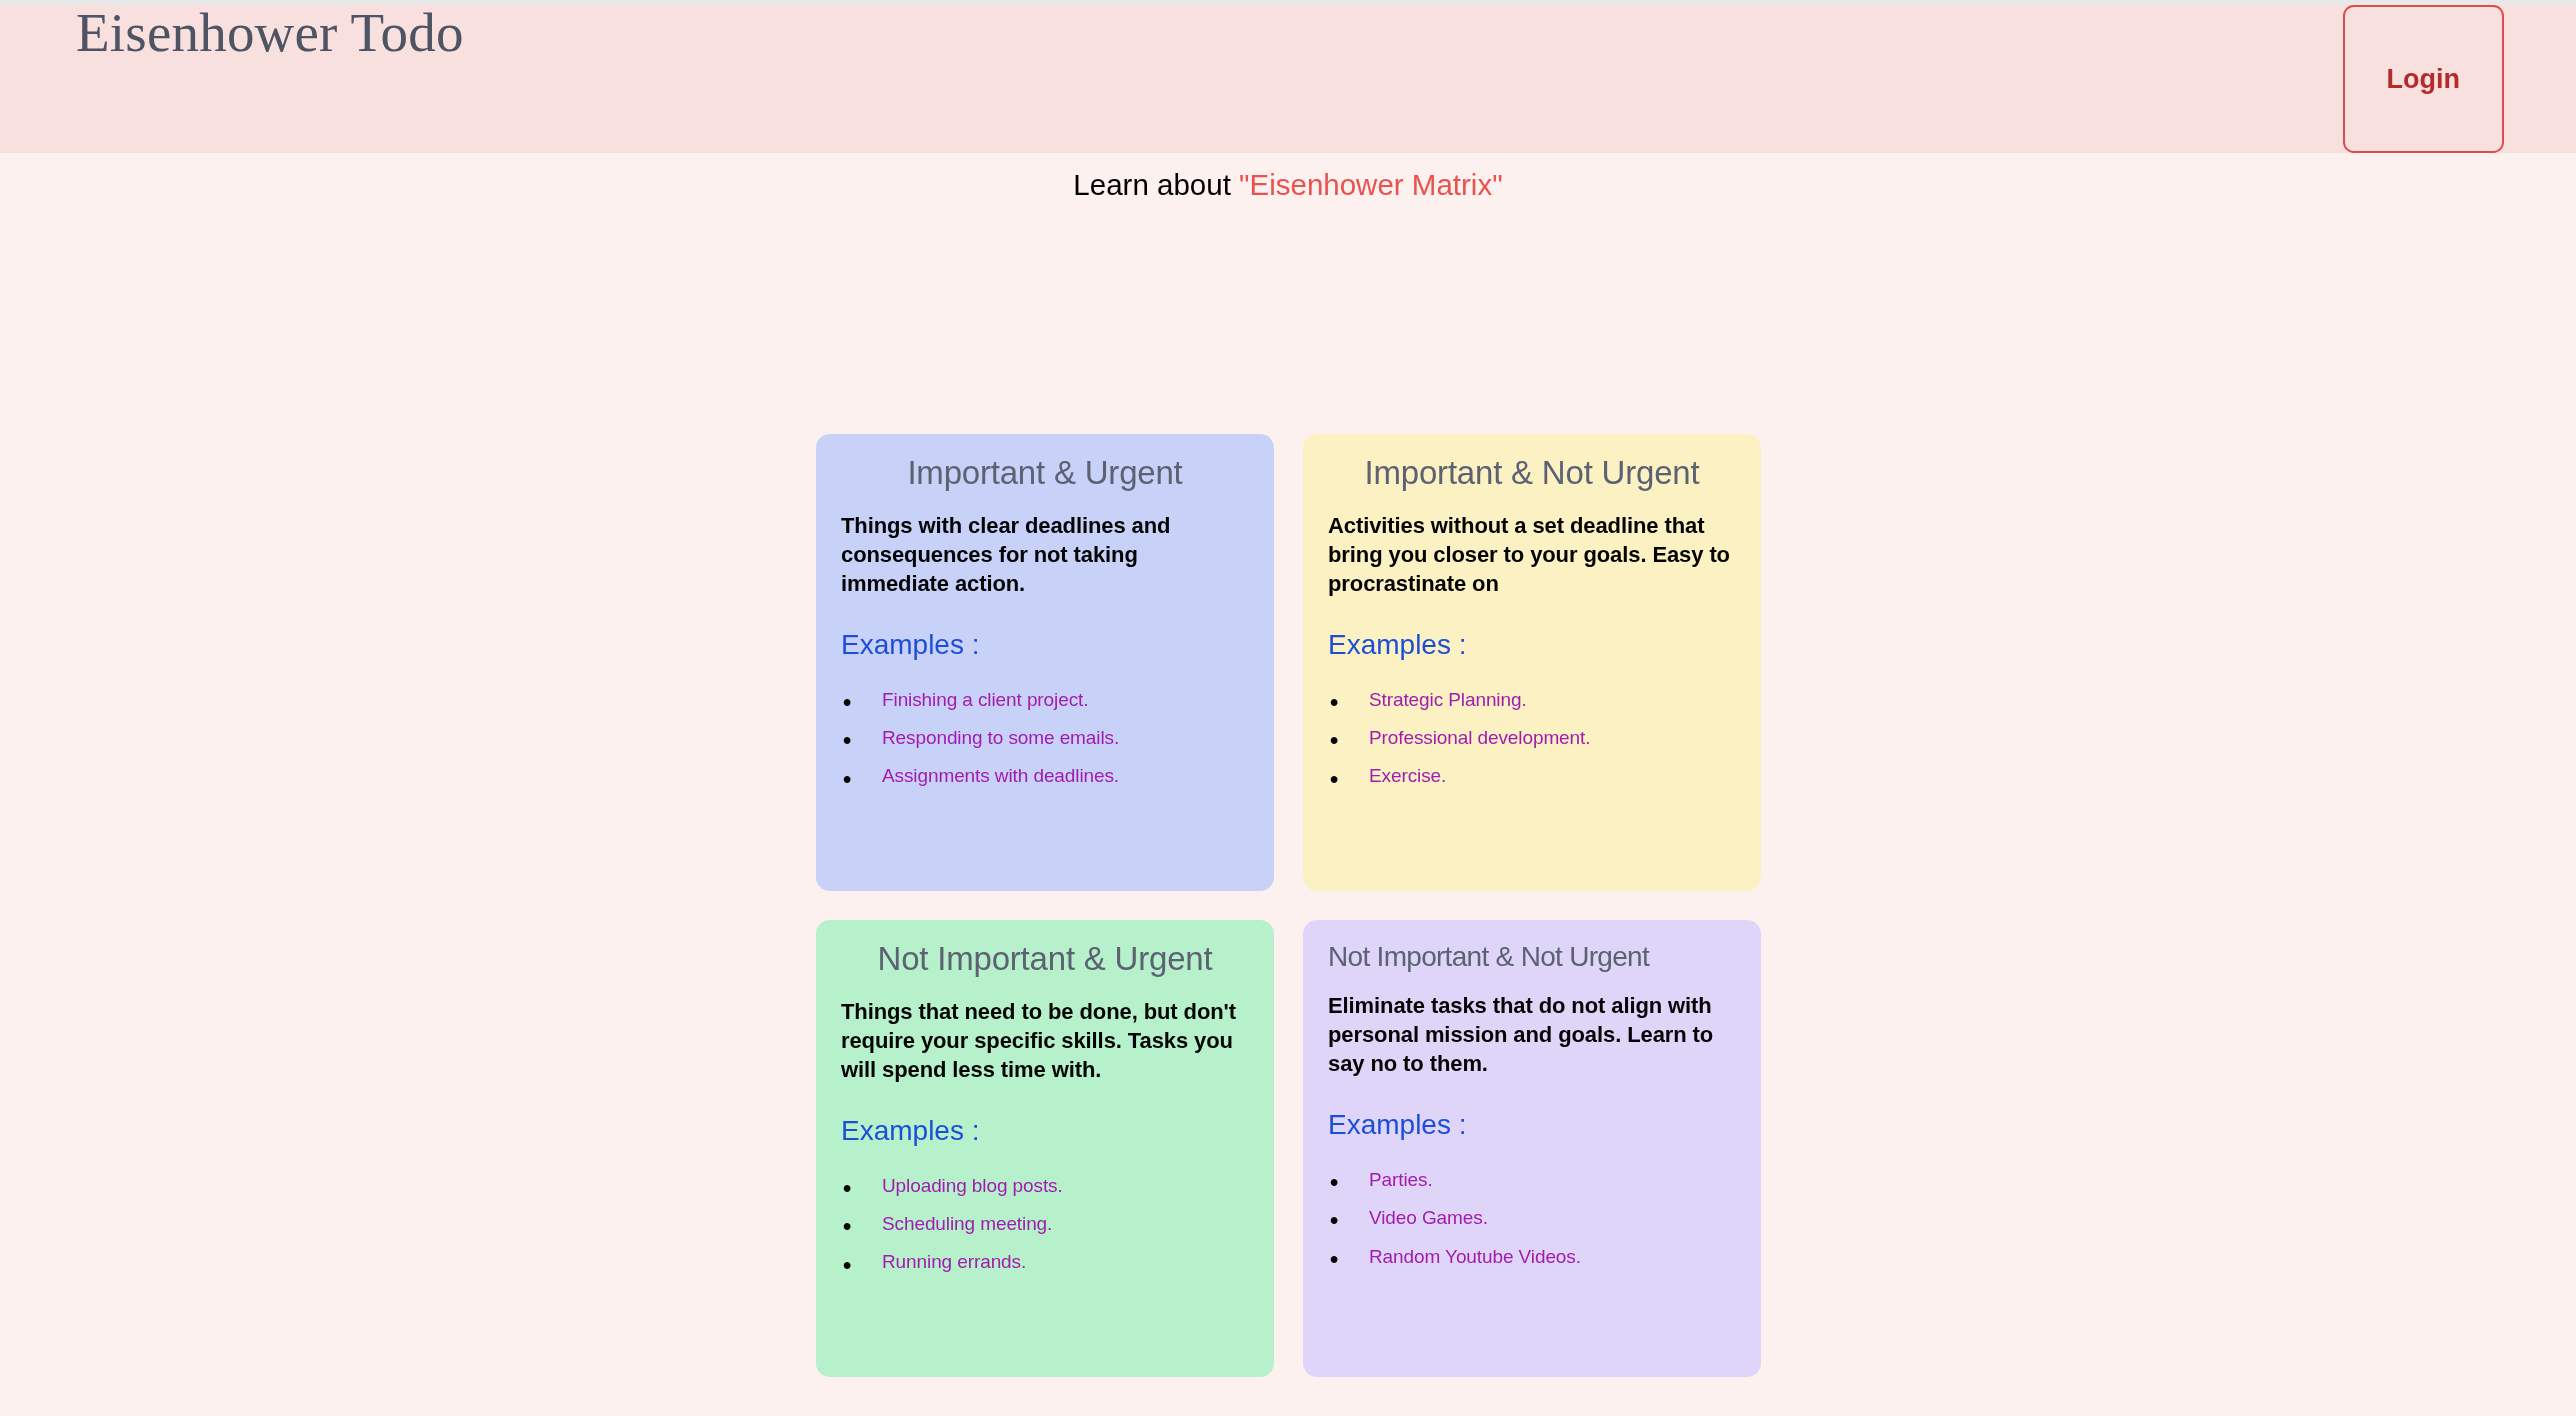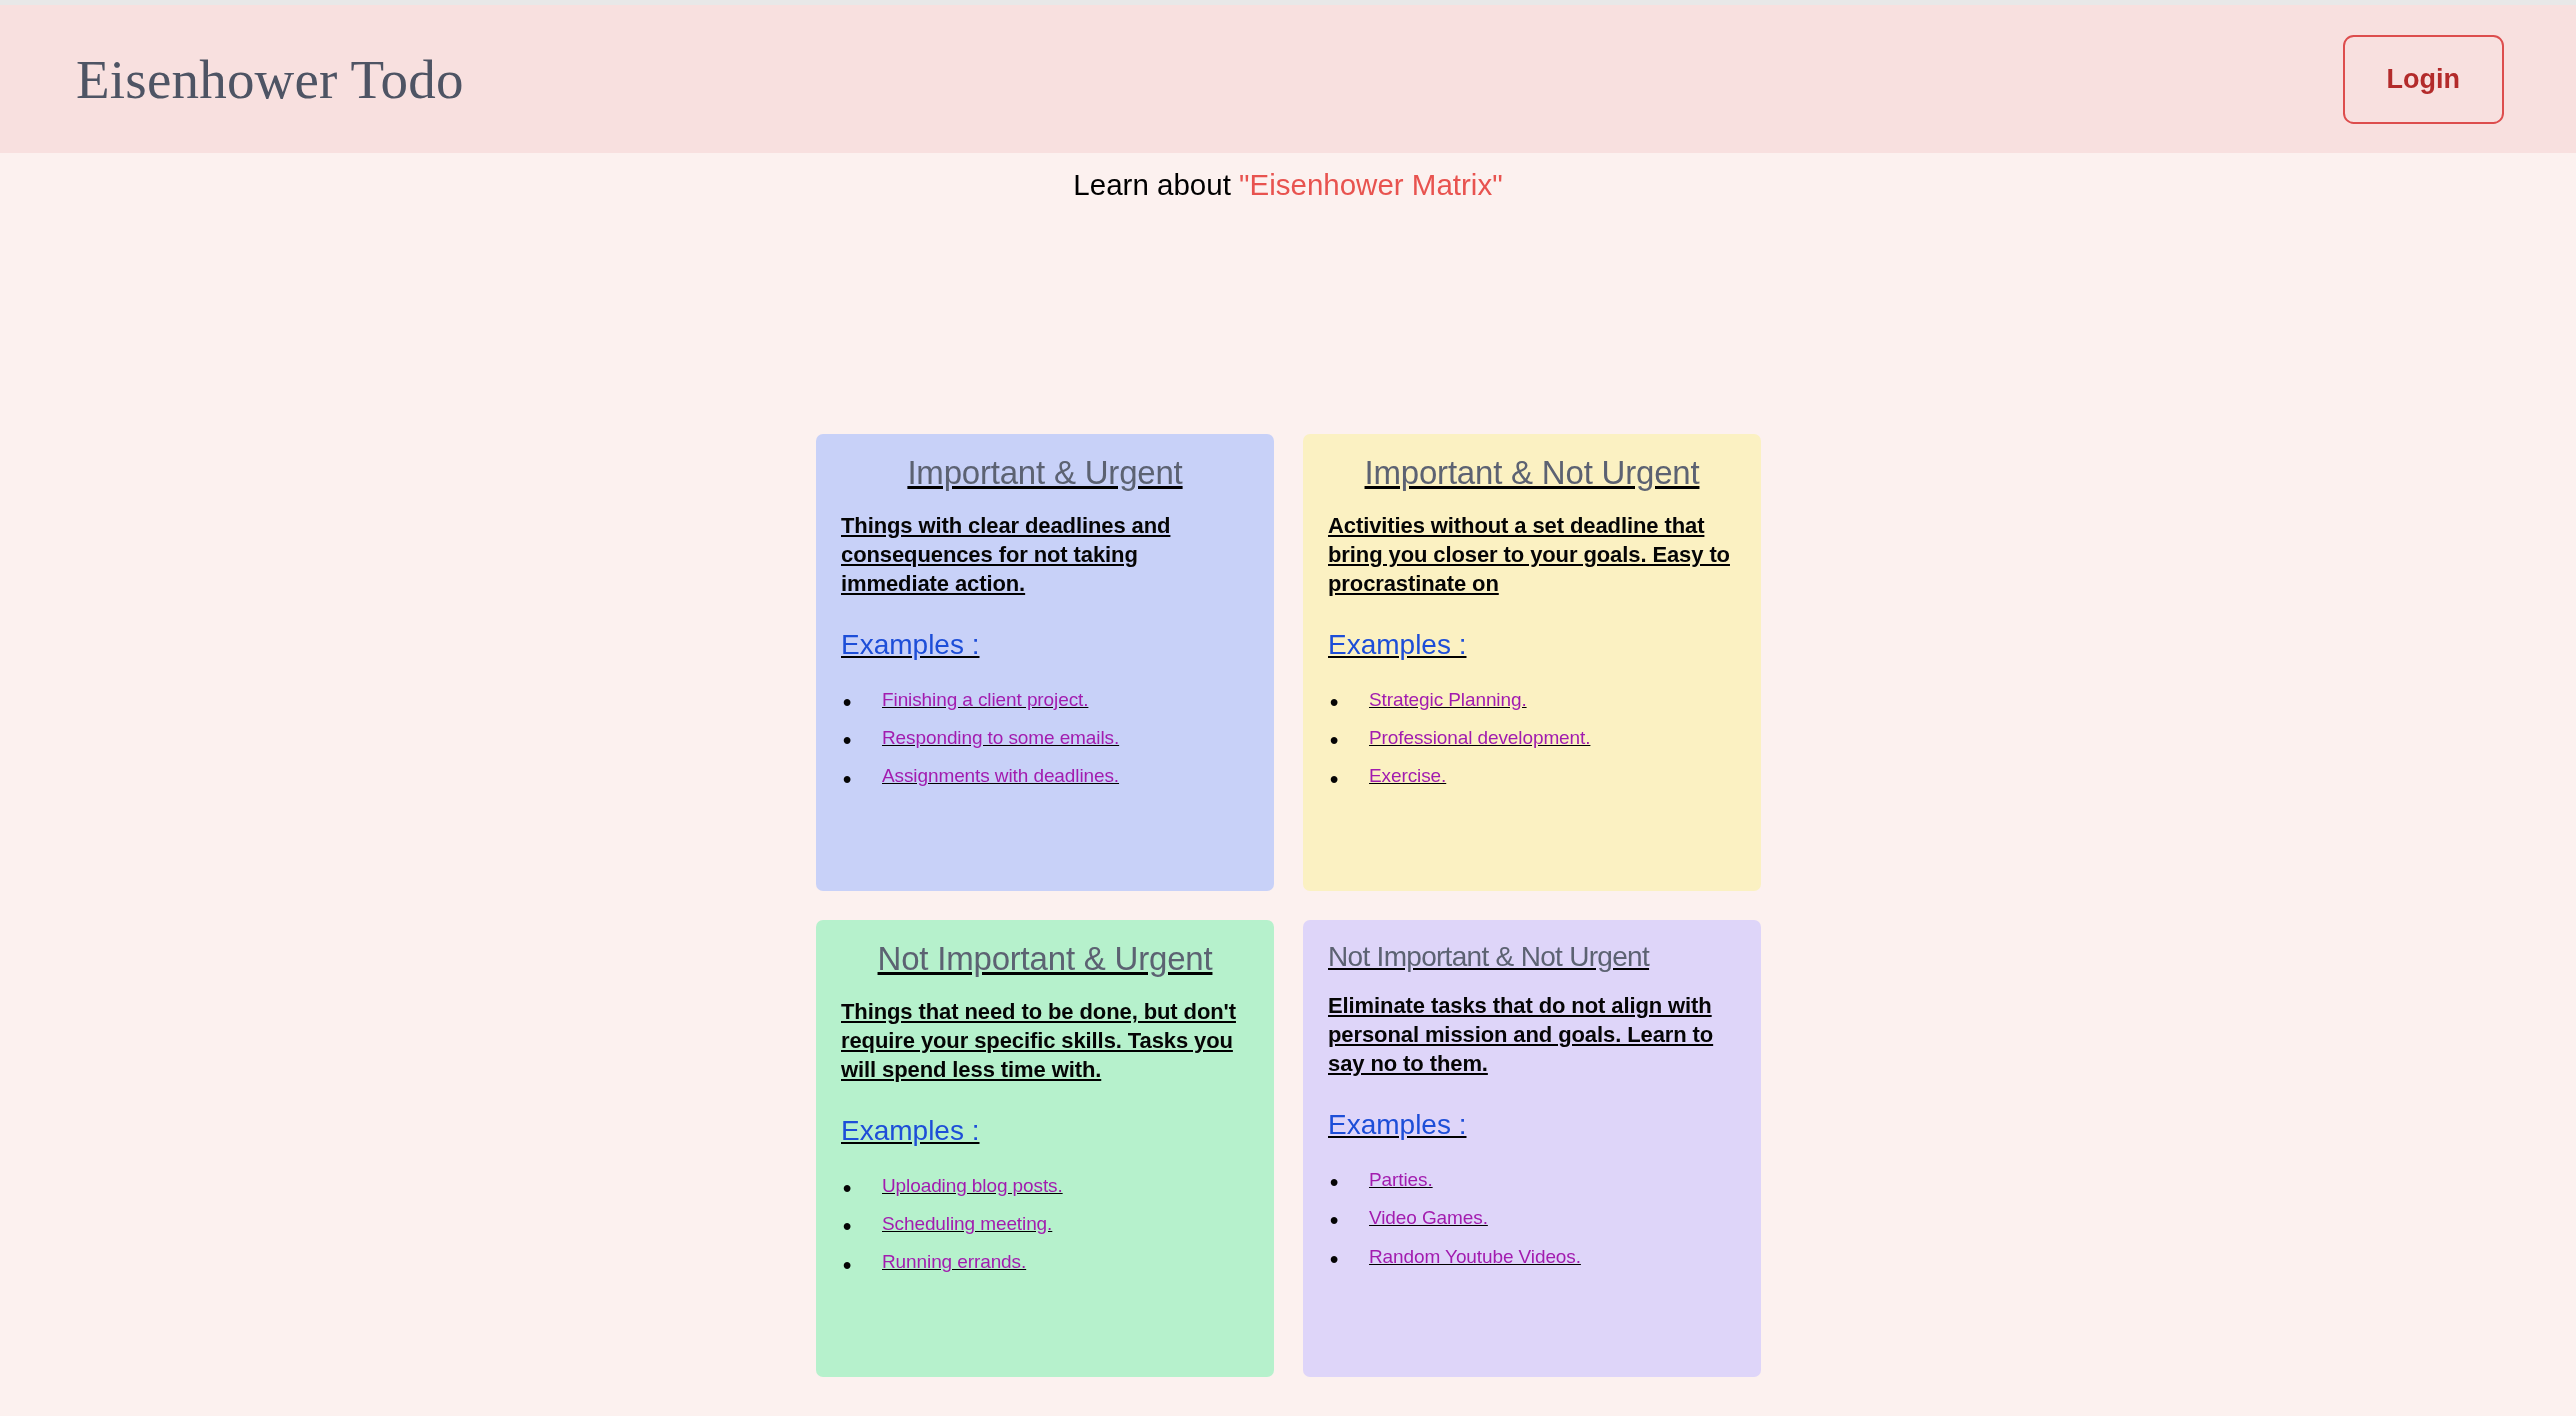--- a/index.html
+++ b/index.html
@@ -26,21 +26,20 @@
   }
 
   
   .app-header {
     position: absolute;
     top: 5.4px; left: 0;
     width: 2576px;
     height: 148px;
     background: #f8e0df;
     display: flex;
-    align-items: center;
     justify-content: space-between;
     padding: 0 72px 0 76px;
   }
 
   .app-title {
     font-family: "Liberation Serif", serif;
     font-size: 55px;
     font-weight: 400;
     color: #4e5464;
     letter-spacing: 0.2px;
@@ -83,24 +82,23 @@
     left: 816px;
     width: 1023px;
     display: grid;
     grid-template-columns: 458px 458px;
     grid-template-rows: 457px 457px;
     column-gap: 29px;
     row-gap: 29px;
   }
 
   .quadrant-card {
-    border-radius: 7px;
+    border-radius: 14px;
     padding: 19.7px 25px 25px 25px;
     overflow: hidden;
-    text-decoration: underline;
   }
 
   .card-blue   { background: #c8d1f8; }
   .card-yellow { background: #fbf1c2; }
   .card-green  { background: #b6f1cc; }
   .card-purple { background: #ded5f9; }
 
   .card-title {
     text-align: center;
     font-size: 33px;

